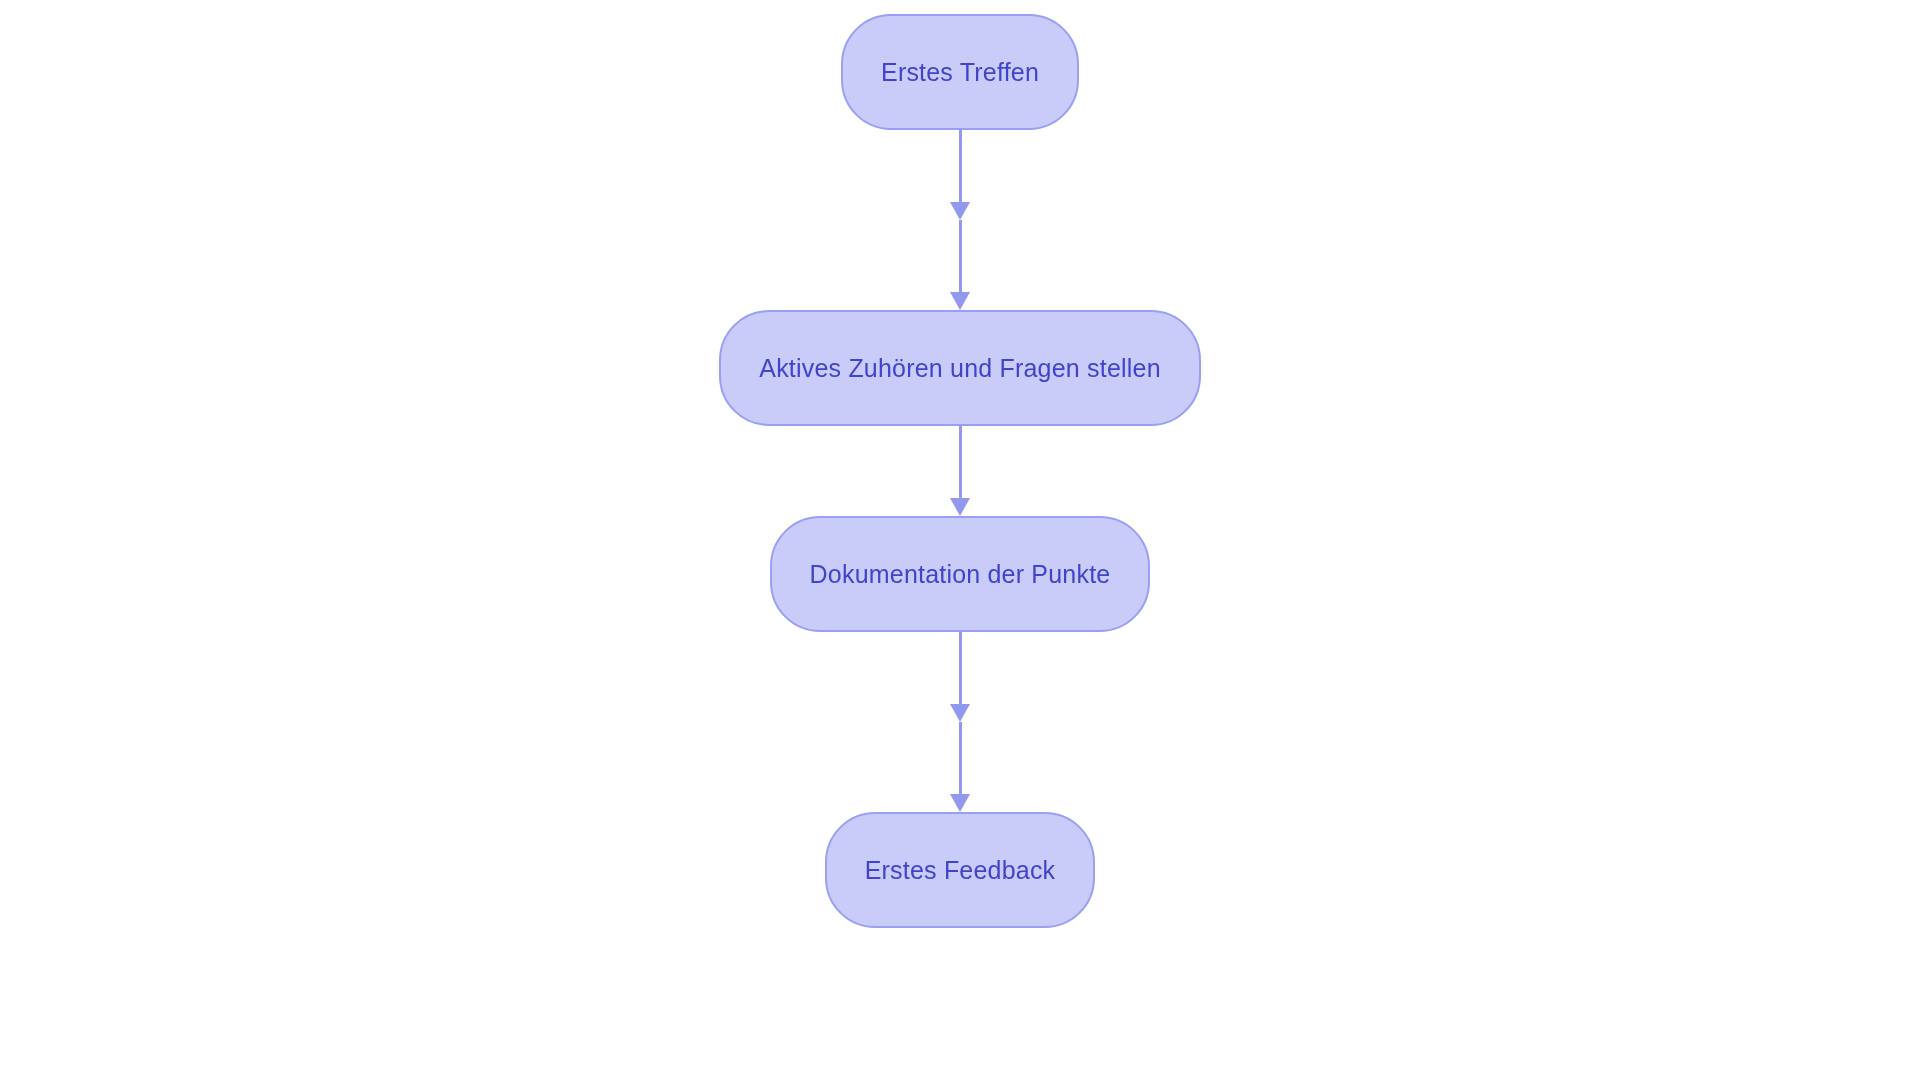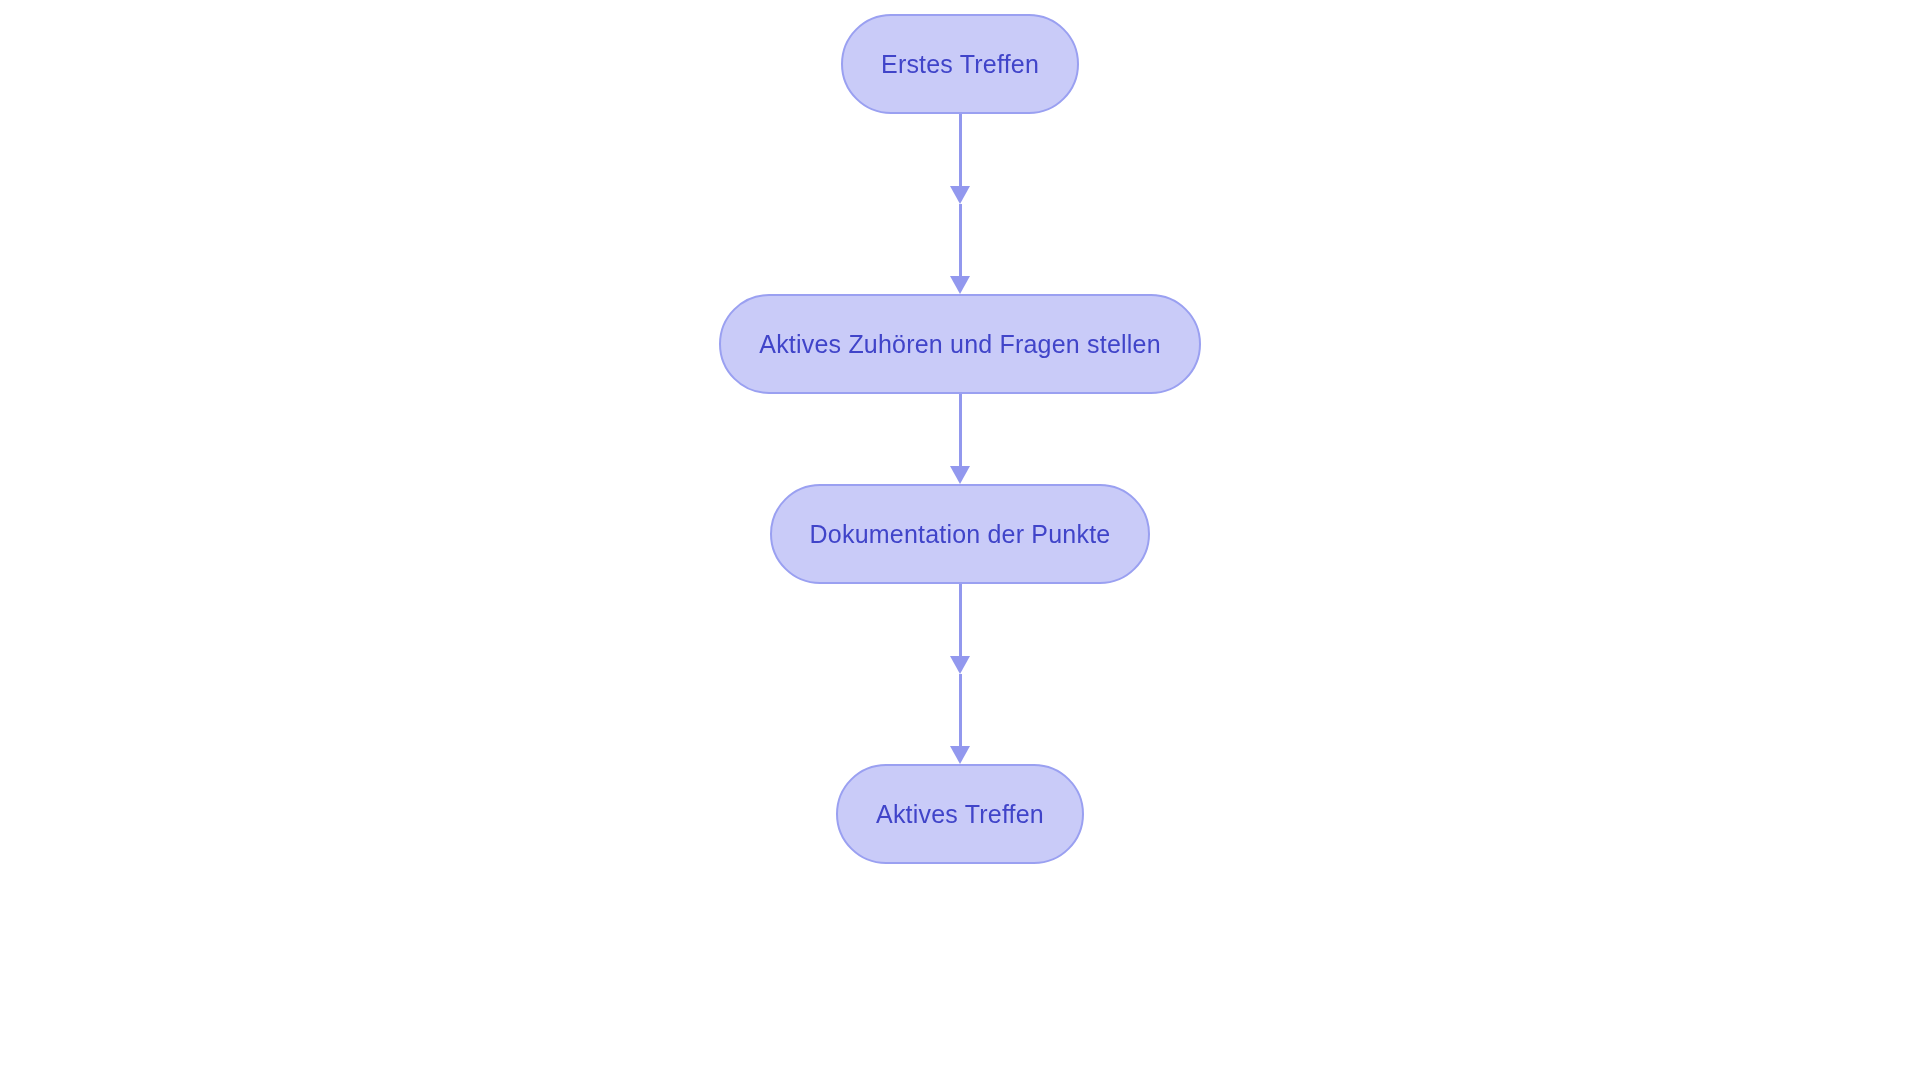--- a/index.html
+++ b/index.html
@@ -17,21 +17,21 @@
     height:1083px;
     background:var(--bg);
     overflow:hidden;
     display:flex;
     flex-direction:column;
     align-items:center;
     padding-top:14px;
     font-family:"Liberation Sans", sans-serif;
   }
   .flow-node{
-    height:100px;
+    height:116px;
     min-width:220px;
     padding:0 38px;
     border-radius:50px;
     background:var(--node-fill);
     border:2px solid var(--node-border);
     display:flex;
     align-items:center;
     justify-content:center;
     flex:0 0 auto;
   }
@@ -101,16 +101,16 @@
     <div class="head"></div>
   </div>
 
 
   <div class="connector">
     <div class="shaft"></div>
     <div class="head"></div>
   </div>
 
   <div class="flow-node">
-    <span class="label">Aktives Treffen</span>
+    <span class="label">Erstes Feedback</span>
   </div>
 
 </div>
 
 </body></html>

